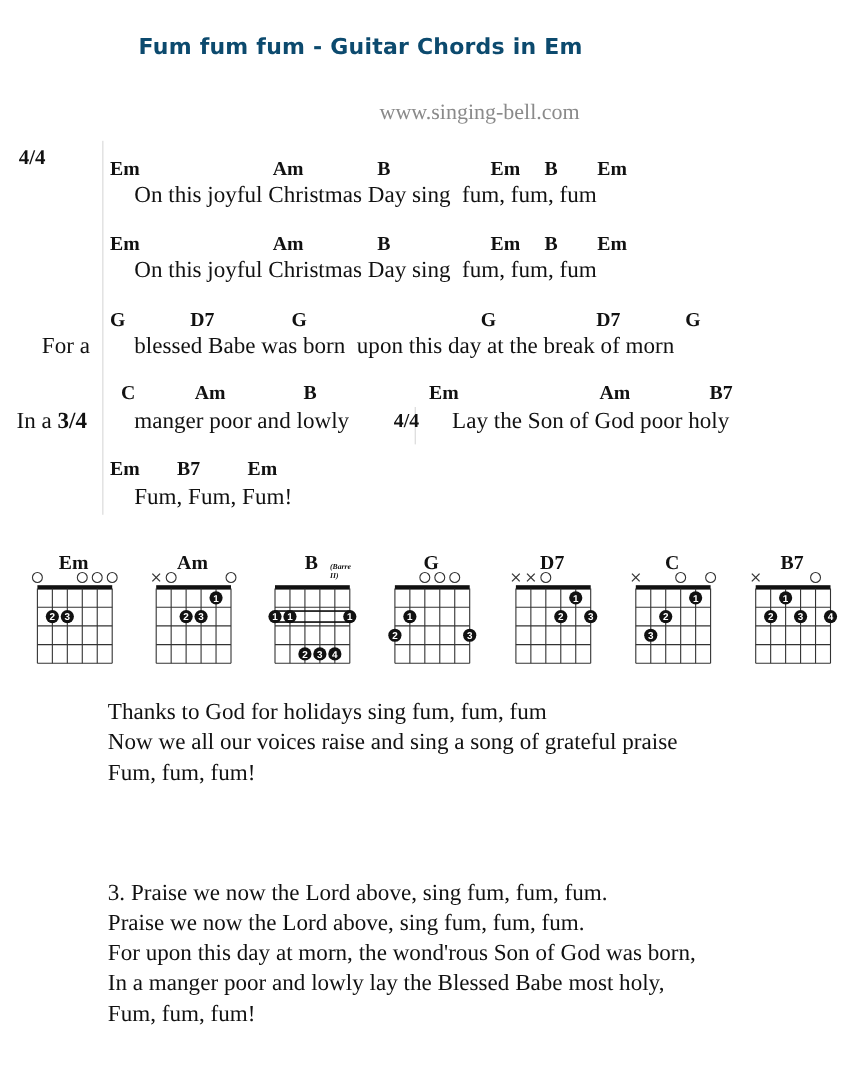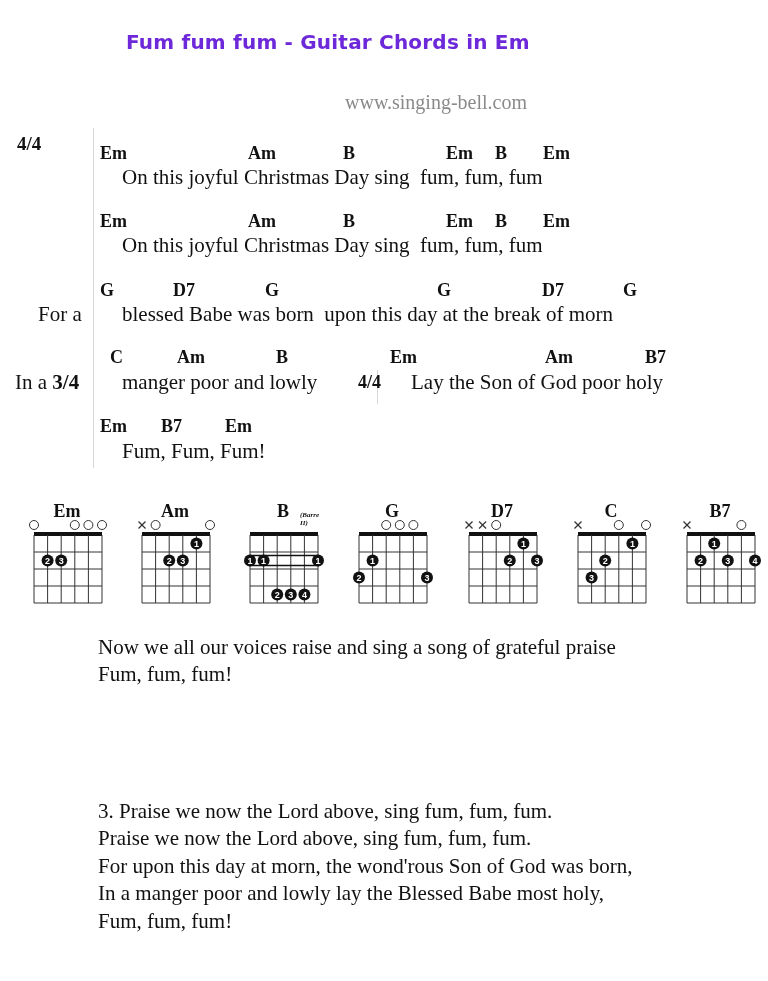--- a/index.html
+++ b/index.html
@@ -1,17 +1,17 @@
 <!DOCTYPE html>
 <html><head>
 <meta charset="utf-8">
 <style>
   html, body { margin:0; padding:0; background:#ffffff; }
   body { width:768px; height:981px; position:relative; overflow:hidden; font-family:"Liberation Serif", serif; color:#111; }
-  .title { position:absolute; left:126px; top:30px; font-family:"DejaVu Sans", sans-serif; font-weight:bold; font-size:20px; letter-spacing:0.2px; color:#6d28d9;text-align:right; }
+  .title { position:absolute; left:126px; top:30px; font-family:"DejaVu Sans", sans-serif; font-weight:bold; font-size:20px; letter-spacing:0.2px; color:#0c4a6e;text-align:right; }
   .site { position:absolute; left:345px; top:91px; font-size:20px; color:#8a8a8a; }
   .timesig-main { position:absolute; left:17px; top:133px; font-weight:bold; font-size:19px; }
   .vline { position:absolute; left:93px; top:128px; width:1px; height:340px; background:#d8d8d8; }
   .vline2 { position:absolute; left:377px; top:370px; width:1px; height:34px; background:#d8d8d8; }
   .chord { position:absolute; font-weight:bold; font-size:18px; }
   .lyr { position:absolute; font-size:21px; white-space:pre;margin-left:22px; }
   .pre { position:absolute; font-size:21px; white-space:pre; }
   .bold { font-weight:bold; }
   .diagrams { position:absolute; left:0; top:495px; width:768px; height:120px; }
   .diag { position:absolute; }
@@ -226,21 +226,21 @@
         <circle cx="23.6" cy="65.5" r="6" fill="#111"></circle>
         <text x="23.6" y="69" text-anchor="middle" font-size="9" font-weight="bold" fill="#fff" font-family="Liberation Sans, sans-serif">2</text>
         <circle cx="50.8" cy="65.5" r="6" fill="#111"></circle>
         <text x="50.8" y="69" text-anchor="middle" font-size="9" font-weight="bold" fill="#fff" font-family="Liberation Sans, sans-serif">3</text>
         <circle cx="78" cy="65.5" r="6" fill="#111"></circle>
         <text x="78" y="69" text-anchor="middle" font-size="9" font-weight="bold" fill="#fff" font-family="Liberation Sans, sans-serif">4</text>
       </svg>
     </div>
   </div>
 
-<div class="verse" style="top:634px;" id="verse2"><div>Now we all our voices raise and sing a song of grateful praise</div><div>Fum, fum, fum!</div></div>
+<div class="verse" style="top:634px;" id="verse2"><div>Thanks to God for holidays sing fum, fum, fum</div><div>Now we all our voices raise and sing a song of grateful praise</div><div>Fum, fum, fum!</div></div>
 <div class="verse" style="top:798px;" id="verse3"><div>3. Praise we now the Lord above, sing fum, fum, fum.</div><div>Praise we now the Lord above, sing fum, fum, fum.</div><div>For upon this day at morn, the wond'rous Son of God was born,</div><div>In a manger poor and lowly lay the Blessed Babe most holy,</div><div>Fum, fum, fum!</div></div>
 
 <div class="chord" style="left: 100px; top: 143px;">Em</div>
 <div class="chord" style="left: 248px; top: 143px;">Am</div>
 <div class="chord" style="left: 343px; top: 143px;">B</div>
 <div class="chord" style="left: 446px; top: 143px;">Em</div>
 <div class="chord" style="left: 495px; top: 143px;">B</div>
 <div class="chord" style="left: 543px; top: 143px;">Em</div>
 <div class="chord" style="left: 100px; top: 211px;">Em</div>
 <div class="chord" style="left: 248px; top: 211px;">Am</div>

